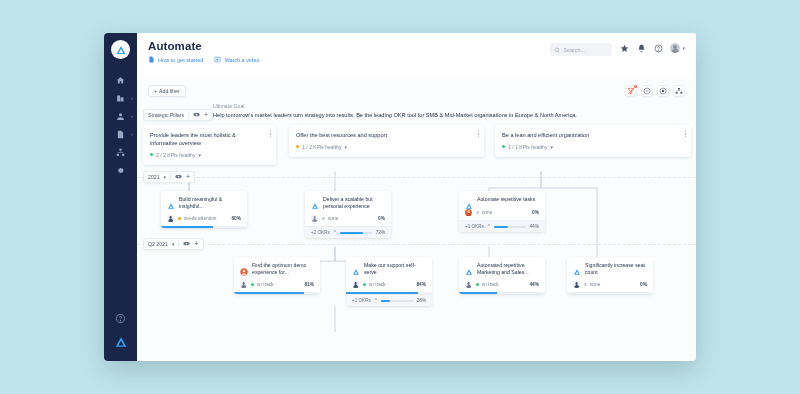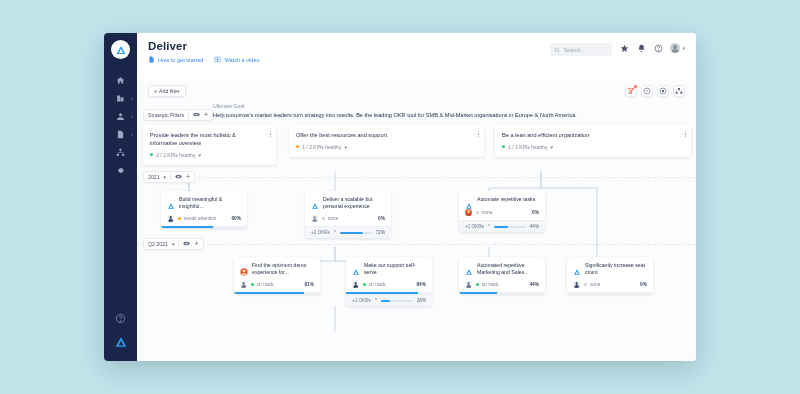--- a/index.html
+++ b/index.html
@@ -259,21 +259,21 @@
           <path d="M12 10 L16.5 18 L7.5 18 Z" fill="#19264a"></path>
         </svg>
       </span>
     </div>
   </div>
 
   <div id="main">
 
     <div id="header">
       <div>
-        <div id="page-title">Deliver</div>
+        <div id="page-title">Automate</div>
         <div id="header-links">
           <div class="hlink">
             <span class="gl">
               <svg viewBox="0 0 24 24" fill="#3d8ef0">
                   <path d="M5 2h9l5 5v15H5z"></path>
                   <path d="M14 2v5h5" fill="#9fcaf7"></path>
                 </svg>
             </span>
             <span>How to get started</span>
           </div>

